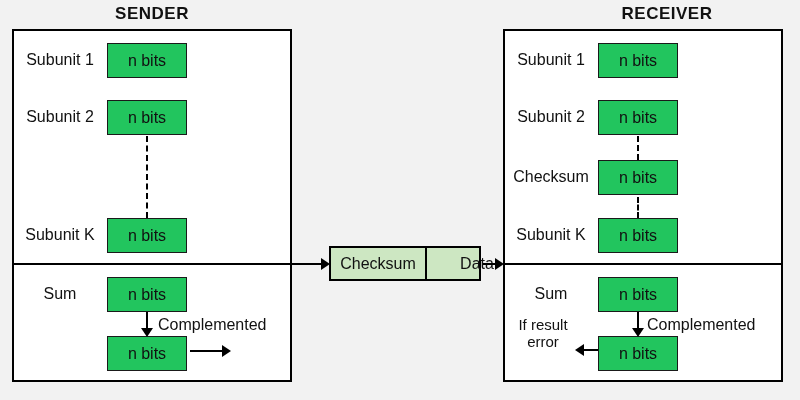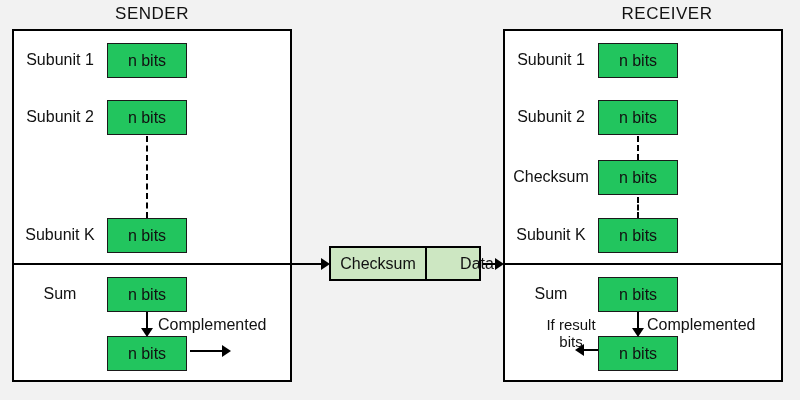--- a/index.html
+++ b/index.html
@@ -4,21 +4,21 @@
 <style>
   html,body { margin:0; padding:0; }
   body { background:#f2f2f2; }
   .stage {
     position:relative; width:800px; height:400px; overflow:hidden;
     background:#f2f2f2; color:#111;
     font-family:"Liberation Sans","DejaVu Sans",sans-serif;
   }
   .title {
     position:absolute; top:4px; width:280px; text-align:center;
-    font-size:17px; font-weight:400; letter-spacing:0.5px;
+    font-size:17px; font-weight:700; letter-spacing:0.5px;
   }
   .panel {
     position:absolute; top:29px; width:280px; height:353px;
     background:#fff; border:2px solid #000; box-sizing:border-box;
   }
   .nbox {
     position:absolute; width:80px; height:35px; box-sizing:border-box;
     background:#22c55e; border:1.5px solid #1a1a1a;
     display:flex; align-items:center; justify-content:center;
     font-size:16px;
@@ -52,21 +52,21 @@
   }
   .packet .cell {
     display:flex; align-items:center; justify-content:center;
     font-size:16px; height:100%; box-sizing:border-box;
   }
   .cell-checksum { width:96px; border-right:2px solid #000; }
   .cell-data { width:52px;padding-left:48px; }
   .annot { position:absolute; font-size:16px; line-height:20px; white-space:nowrap; }
   .note {
     position:absolute; left:504px; top:316px; width:78px;
-    font-size:15px; line-height:17px; text-align:center;padding-left:28px;
+    font-size:15px; line-height:17px; text-align:center;
   }
 </style>
 </head>
 <body>
 
 <div class="stage">
 
   <div class="title" style="left:12px">SENDER</div>
   <div class="title" style="left:527px">RECEIVER</div>
 
@@ -121,16 +121,16 @@
   <div class="hline" style="left:505px;top:263px;width:276px"></div>
 
   <div class="vline" style="left:637px;top:312px;height:17px"></div>
   <div class="arrow-down" style="left:632px;top:328px"></div>
   <div class="annot" style="left:647px;top:315px">Complemented</div>
   <div class="hline" style="left:584px;top:349px;width:14px"></div>
   <div class="arrow-left" style="left:575px;top:344px"></div>
 
   <div class="note">
     <div>If result</div>
-    <div>bits</div>
+    <div>error</div>
   </div>
 
 </div>
 
 </body></html>

